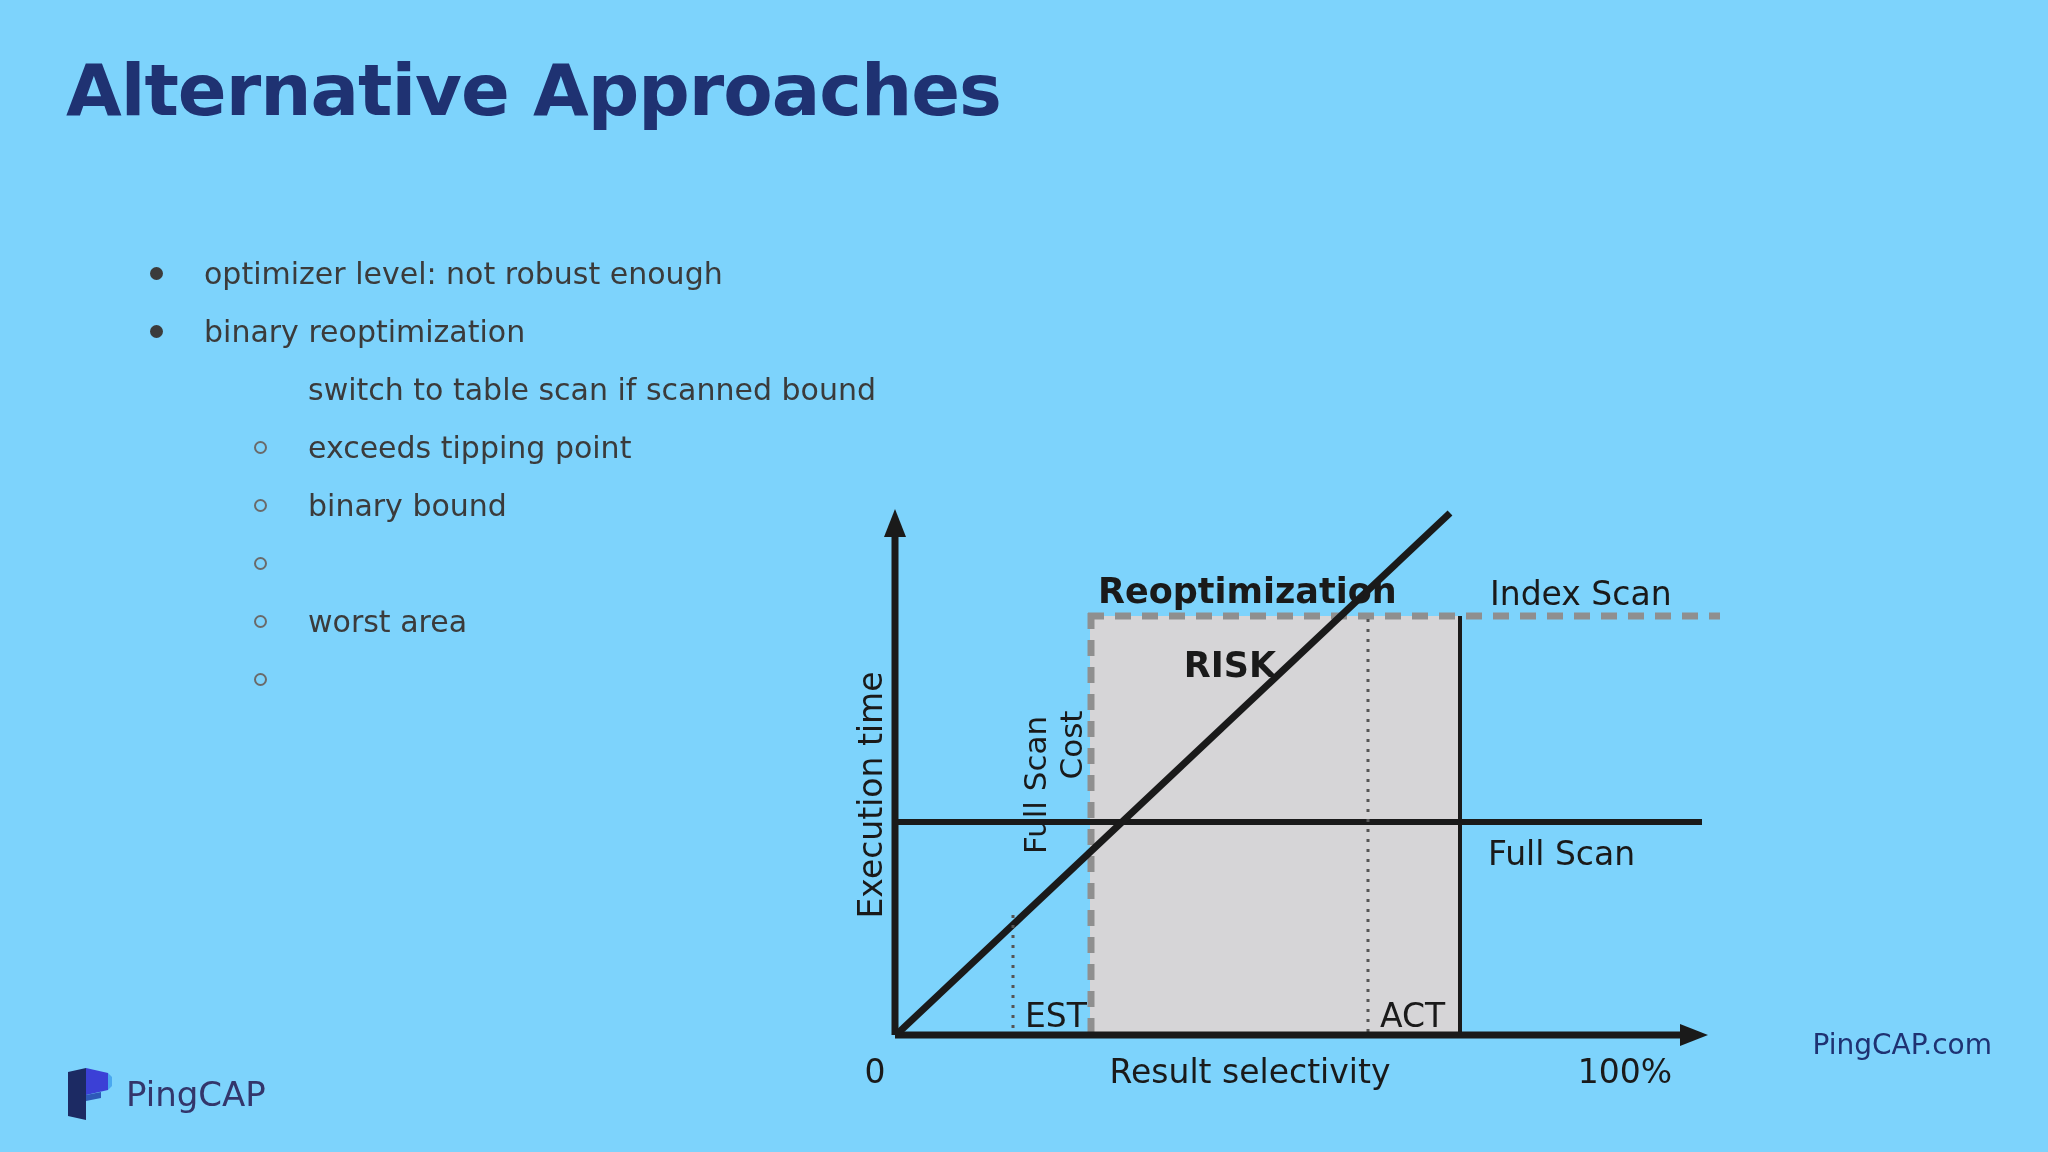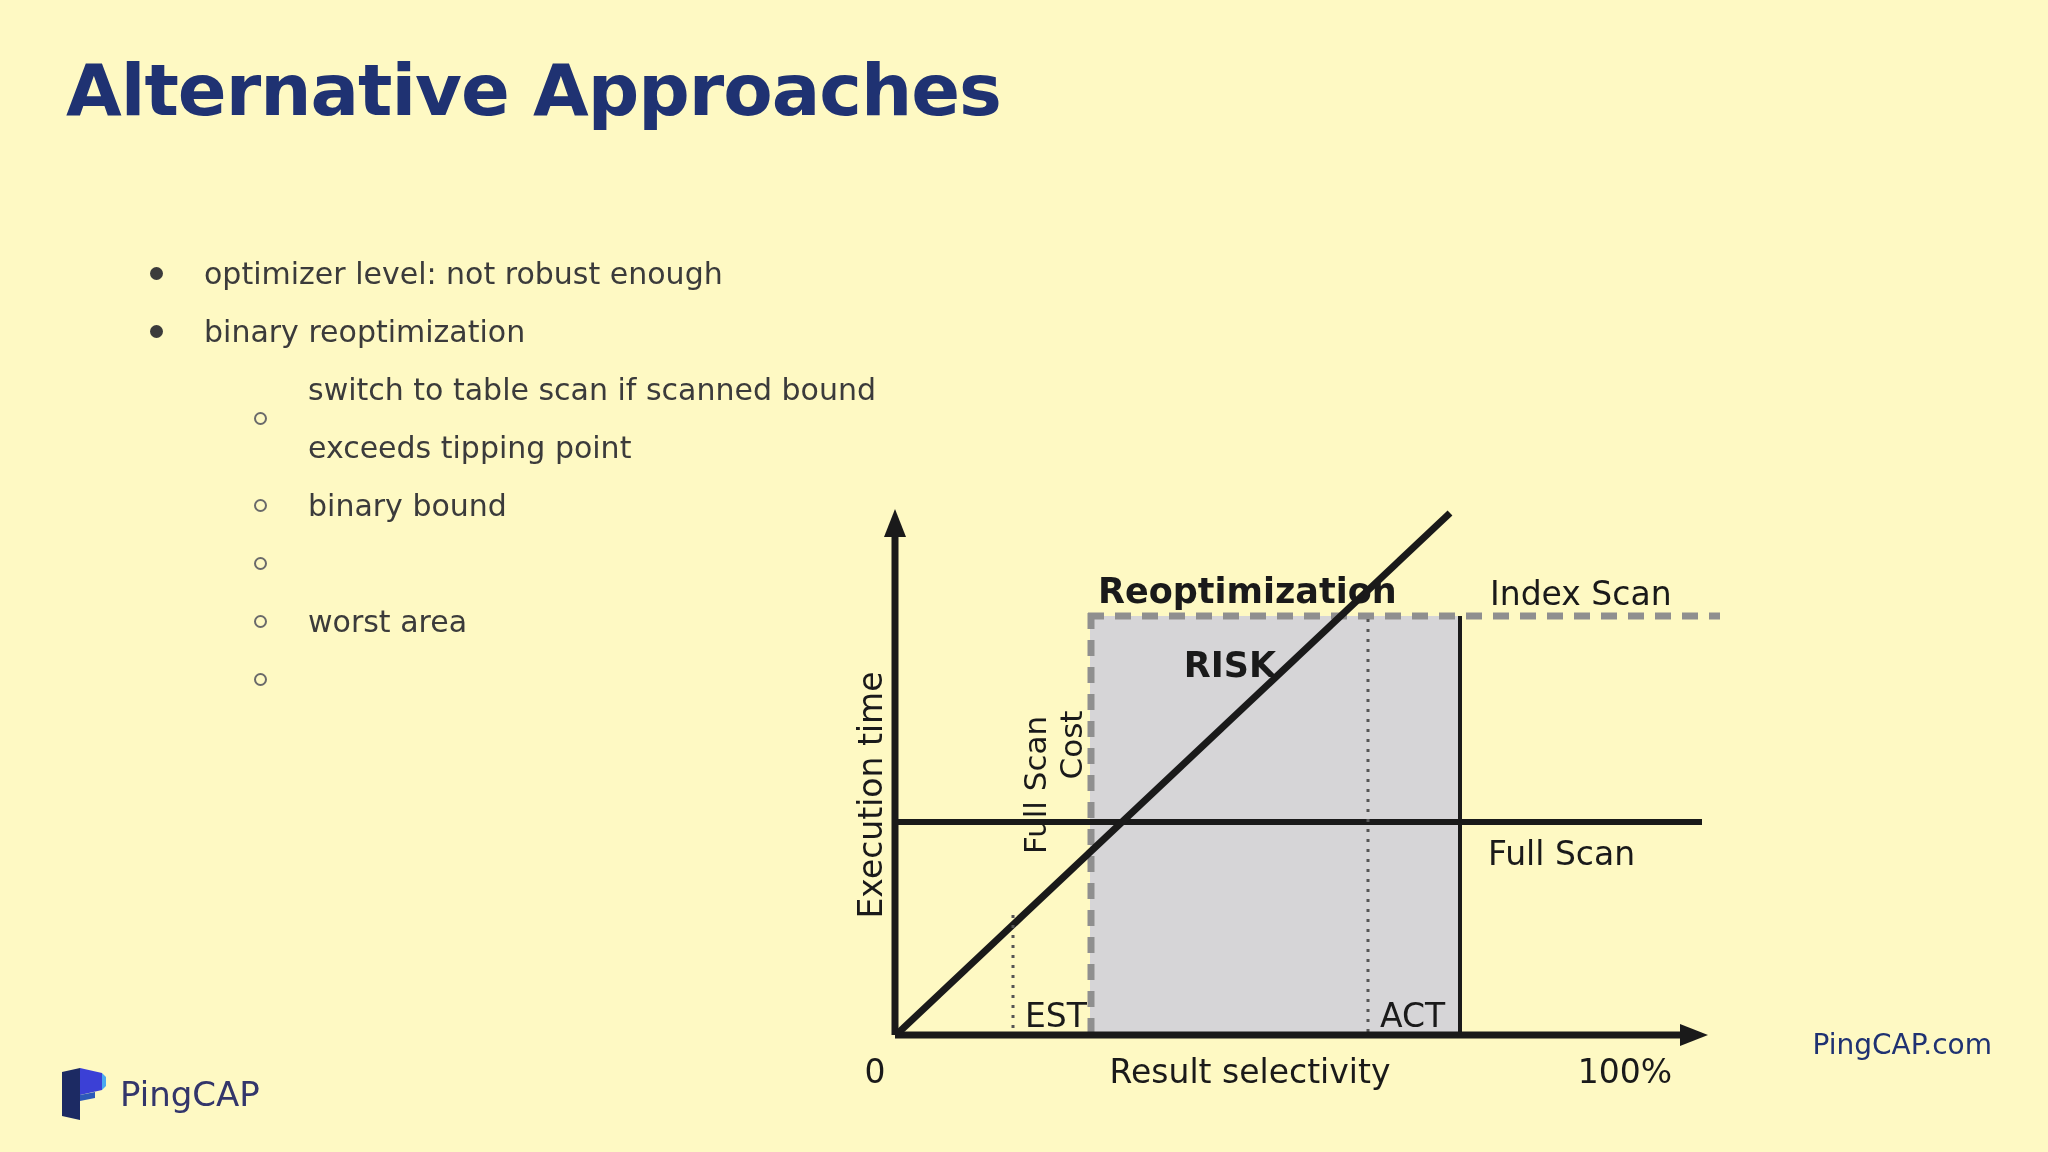--- a/index.html
+++ b/index.html
@@ -4,21 +4,21 @@
 <style>
   html, body {
     margin: 0;
     padding: 0;
     background: #ffffff;
   }
   #slide {
     position: relative;
     width: 2048px;
     height: 1152px;
-    background: #fef9c3;
+    background: #7dd3fc;
     overflow: hidden;
     font-family: "Liberation Sans", sans-serif;
   }
 
   
   #slide-title {
     position: absolute;
     left: 66px;
     top: 52px;
     font-family: "DejaVu Sans", sans-serif;
@@ -32,21 +32,21 @@
 
   
   #bullet-list {
     position: absolute;
     left: 150px;
     top: 245px;
     width: 760px;
   }
   .bullet-row {
     display: flex;
-    align-items: center;
+    align-items: flex-end;
     color: #3b3b3b;
     font-family: "DejaVu Sans", sans-serif;
     font-size: 30px;
     line-height: 58px;
   }
   .bullet-row.l1 { padding-left: 0px; }
   .bullet-row.l2 { padding-left: 104px; }
 
   .bullet-mark {
     width: 54px;
@@ -86,21 +86,21 @@
     left: 850px;
     top: 495px;
     width: 880px;
     height: 600px;
   }
   #chart-figure svg { display: block; }
 
   
   #footer-logo {
     position: absolute;
-    left: 62px;
+    left: 68px;
     top: 1068px;
     display: flex;
     align-items: center;
     gap: 14px;
   }
   #footer-logo .logo-mark {
     width: 44px;
     height: 52px;
     position: relative;
   }

